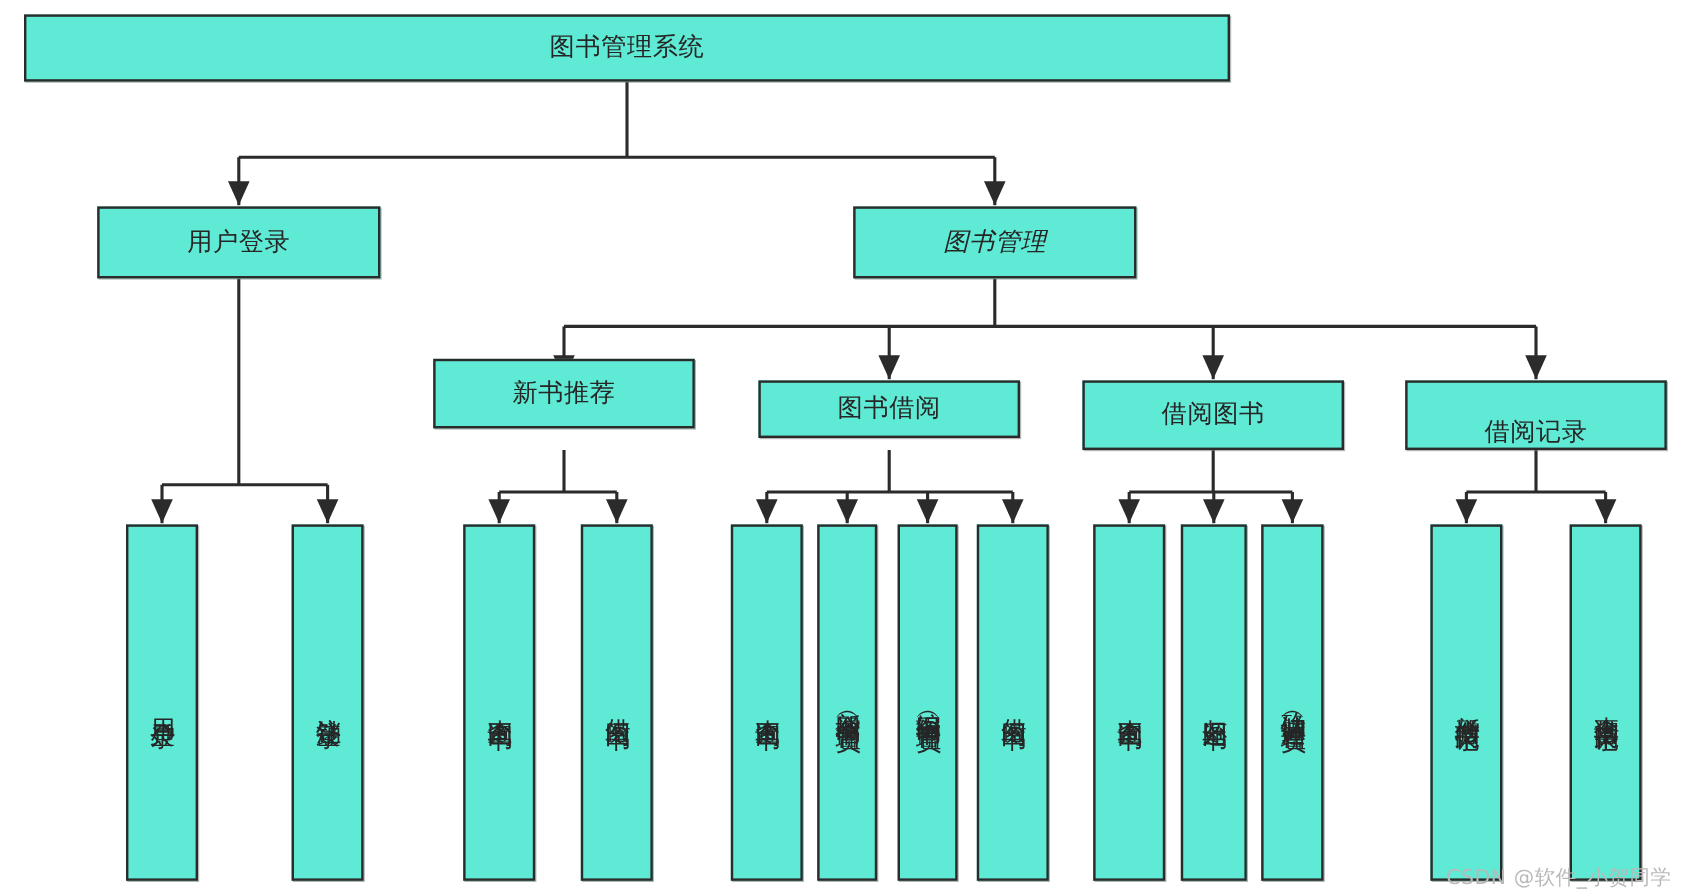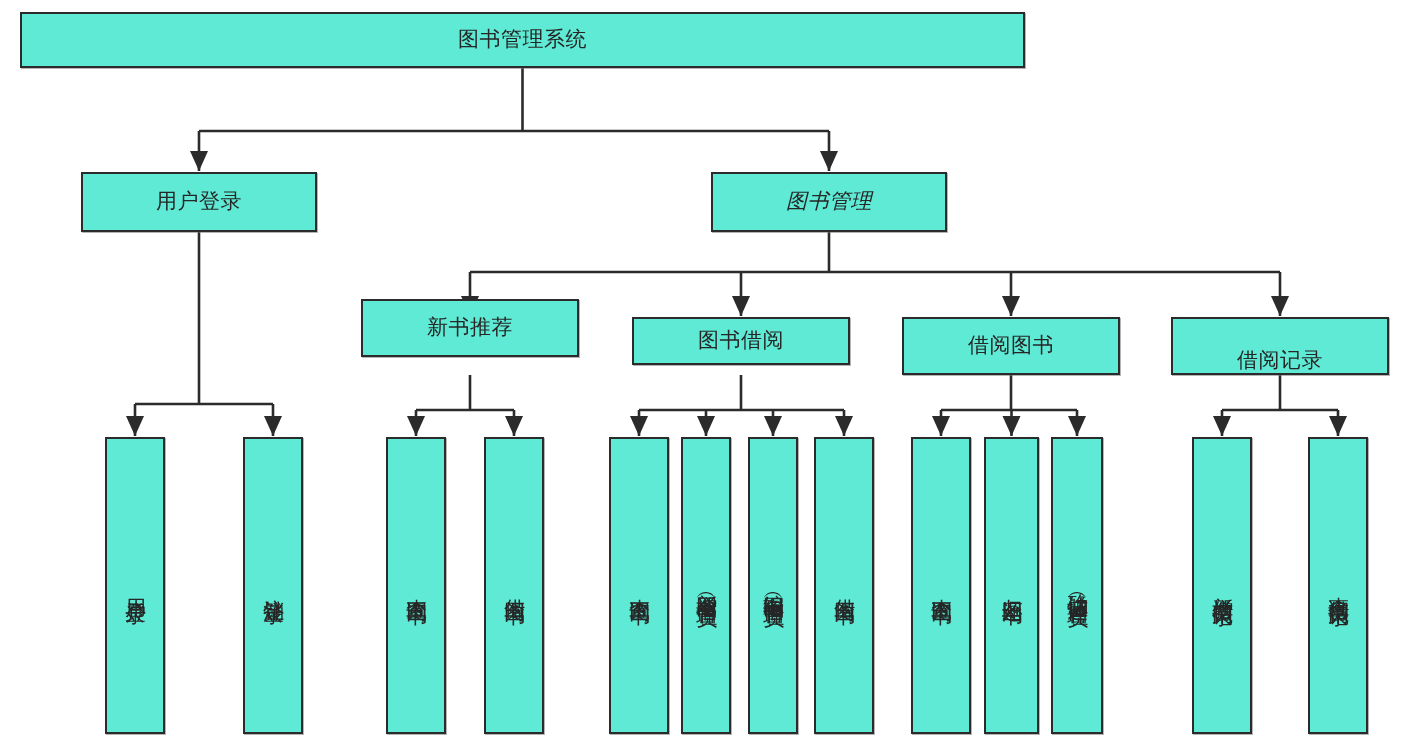--- a/index.html
+++ b/index.html
@@ -189,13 +189,14 @@
       <div class="node-box vertical" style="left: 1051px; top: 437px; width: 52px; height: 297px;">
         <span class="node-label">确认归还（管理员）</span>
       </div>
       <div class="node-box vertical" style="left: 1192px; top: 437px; width: 60px; height: 297px;">
         <span class="node-label">新增借阅记录</span>
       </div>
       <div class="node-box vertical" style="left: 1308px; top: 437px; width: 60px; height: 297px;">
         <span class="node-label">查询借阅记录</span>
       </div>
     </div>
+  <div class="watermark">CSDN @软件_小贺同学</div>
 </div>
 
 </body></html>

